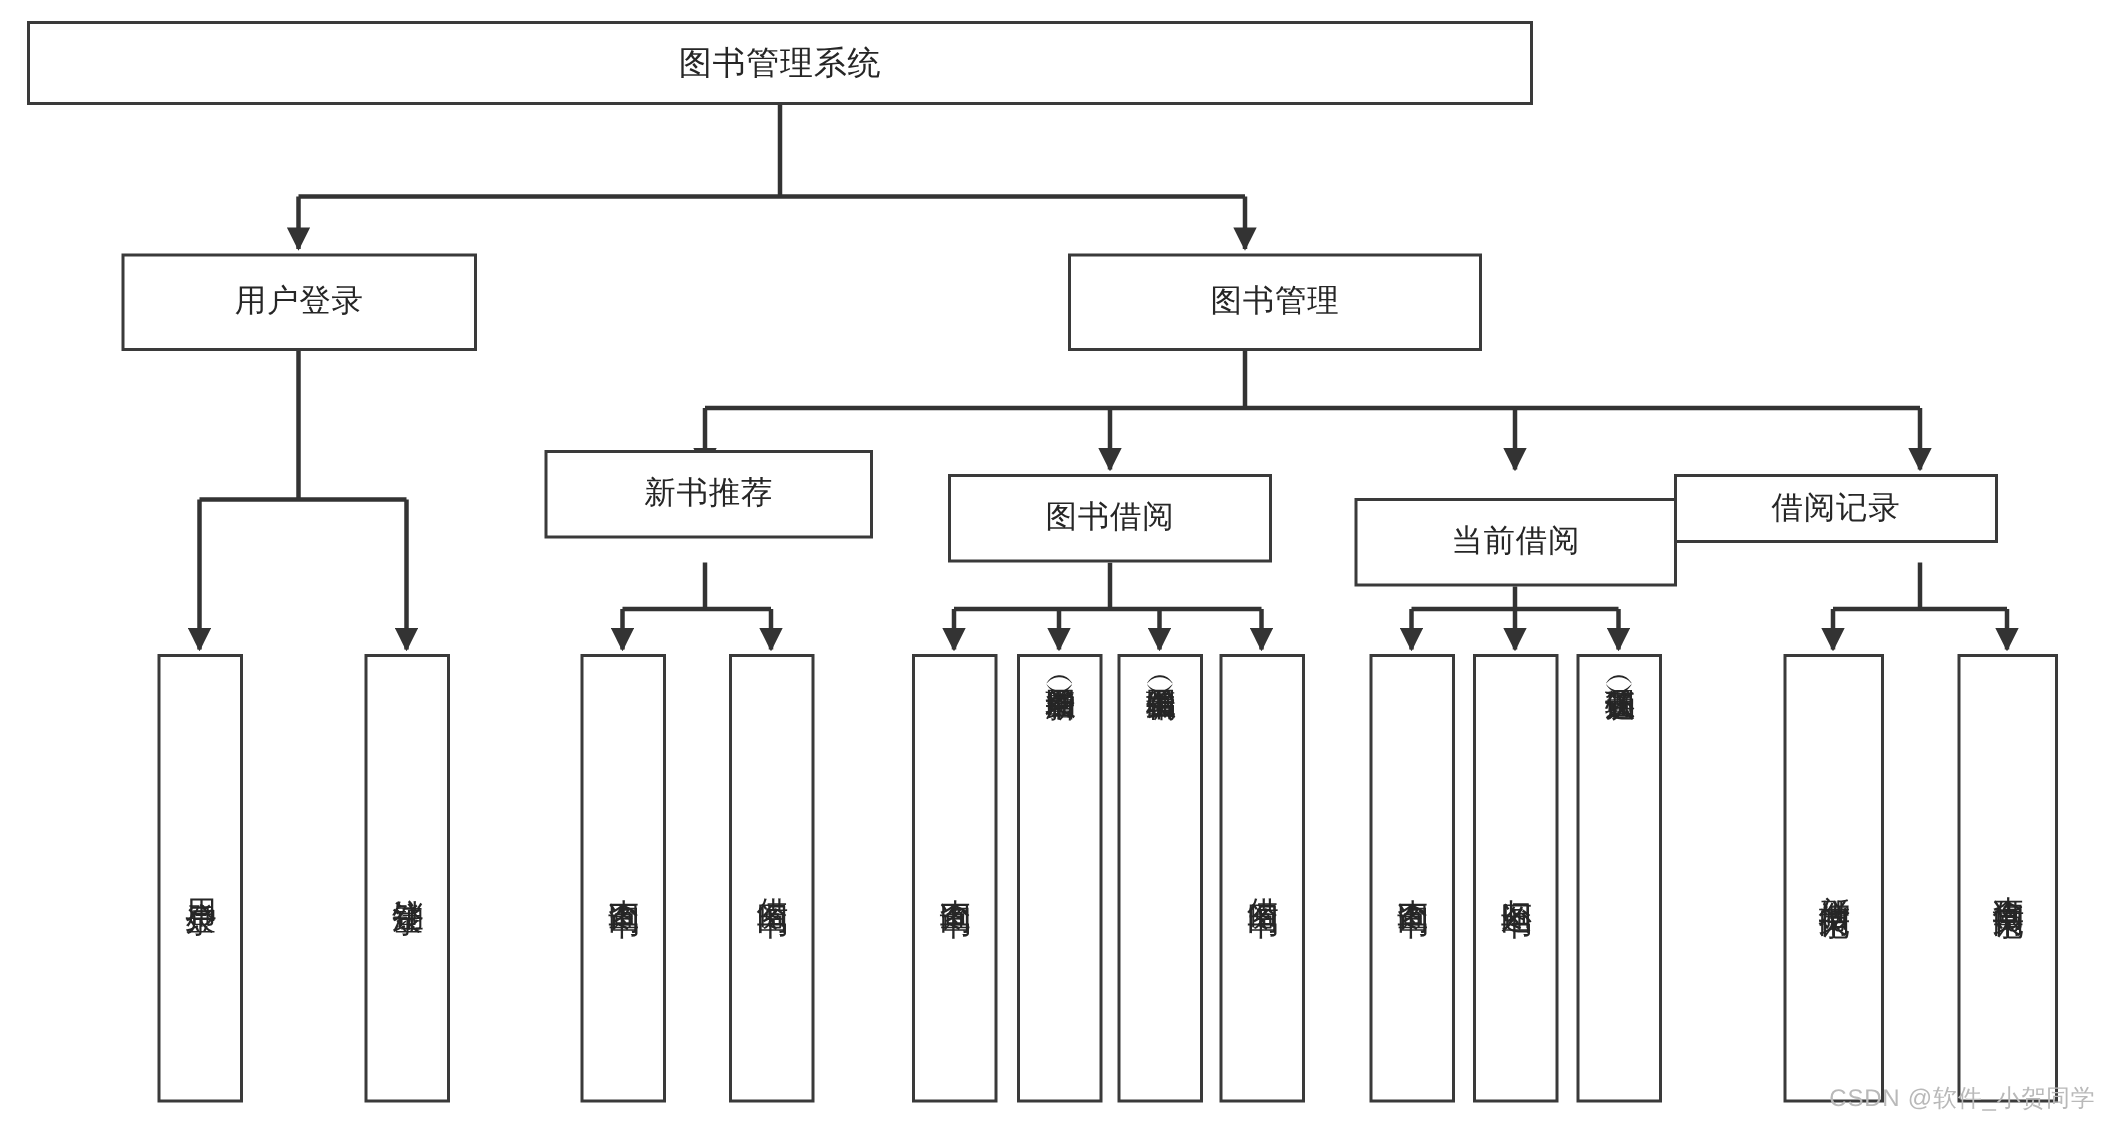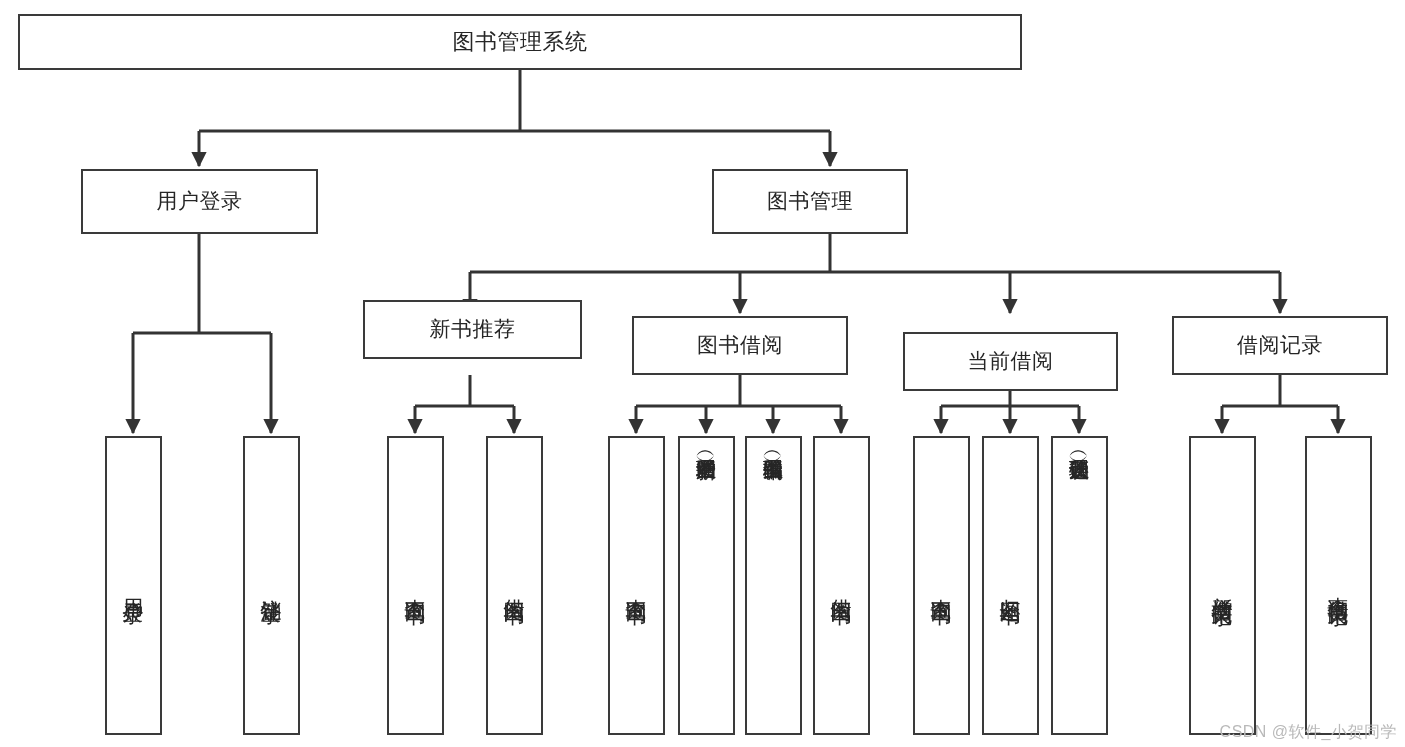--- a/index.html
+++ b/index.html
@@ -139,37 +139,37 @@
   </svg>
 
   <div class="node horizontal root" style="left:18px; top:14px; width:1004px; height:56px;">
     <span class="node-label">图书管理系统</span>
   </div>
 
   <div class="node horizontal" style="left:81px; top:169px; width:237px; height:65px;">
     <span class="node-label">用户登录</span>
   </div>
 
-  <div class="node horizontal" style="left:712px; top:169px; width:196px; height:65px;">
+  <div class="node horizontal" style="left:712px; top:169px; width:276px; height:65px;">
     <span class="node-label">图书管理</span>
   </div>
 
   <div class="node horizontal" style="left:363px; top:300px; width:219px; height:59px;">
     <span class="node-label">新书推荐</span>
   </div>
 
   <div class="node horizontal" style="left:632px; top:316px; width:216px; height:59px;">
     <span class="node-label">图书借阅</span>
   </div>
 
   <div class="node horizontal" style="left:903px; top:316px; width:215px; height:59px;margin-top:16px;">
     <span class="node-label">当前借阅</span>
   </div>
 
-  <div class="node horizontal" style="left:1172px; top:316px; width:216px; height:59px;">
+  <div class="node horizontal" style="left:1116px; top:316px; width:216px; height:46px;">
     <span class="node-label">借阅记录</span>
   </div>
 
   <div class="node vertical centered" style="left:105px; top:436px; width:57px; height:299px;">
     <span class="node-label">用户登录</span>
   </div>
 
   <div class="node vertical centered" style="left:243px; top:436px; width:57px; height:299px;">
     <span class="node-label">注销登录</span>
   </div>

